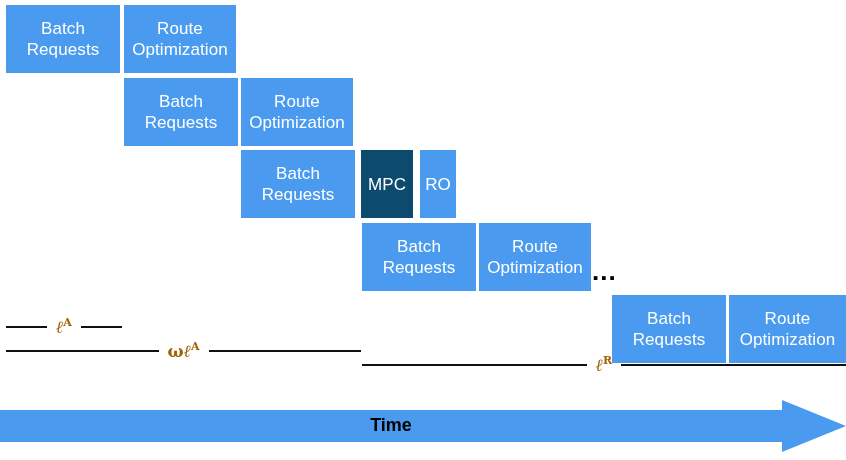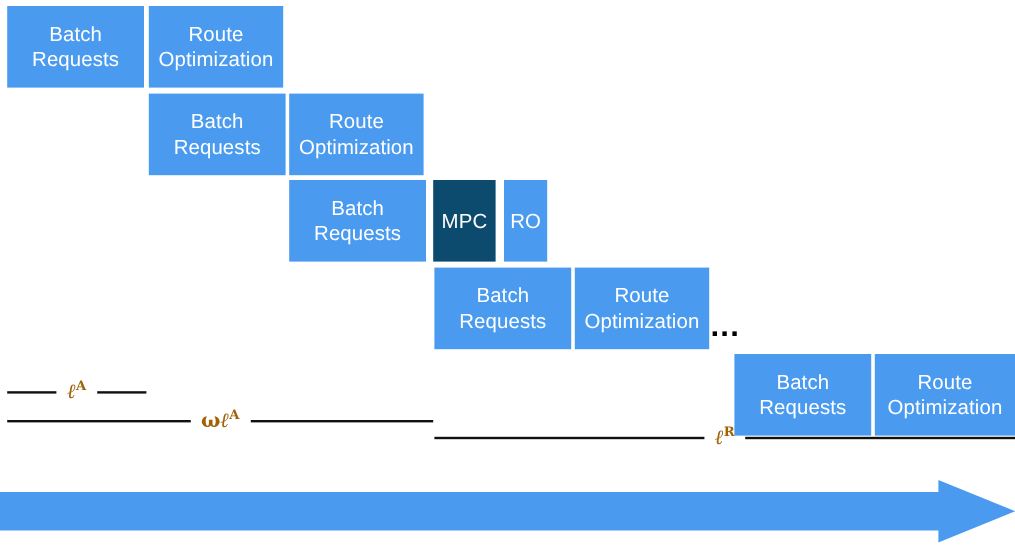--- a/index.html
+++ b/index.html
@@ -165,14 +165,15 @@
         <div class="mlabel"><span class="ell">ℓ</span><sup>R</sup></div>
         <div class="rule" style="border-top-color: rgb(17, 17, 17);"></div>
       </div>
     </div>
 
   <div id="time-arrow" style="left: 0px; top: 398px;">
     <svg id="time-arrow-svg" width="846" height="56" viewBox="0 0 846 56">
       <polygon id="time-arrow-poly" points="0,12 782,12 782,2 846,28 782,54 782,44 0,44" fill="#4A9BEF"></polygon>
     </svg>
   </div>
+  <div id="time-label" style="left: 0px; top: 415px; width: 782px; color: rgb(0, 0, 0);">Time</div>
 
 </div>
 
 </body></html>

